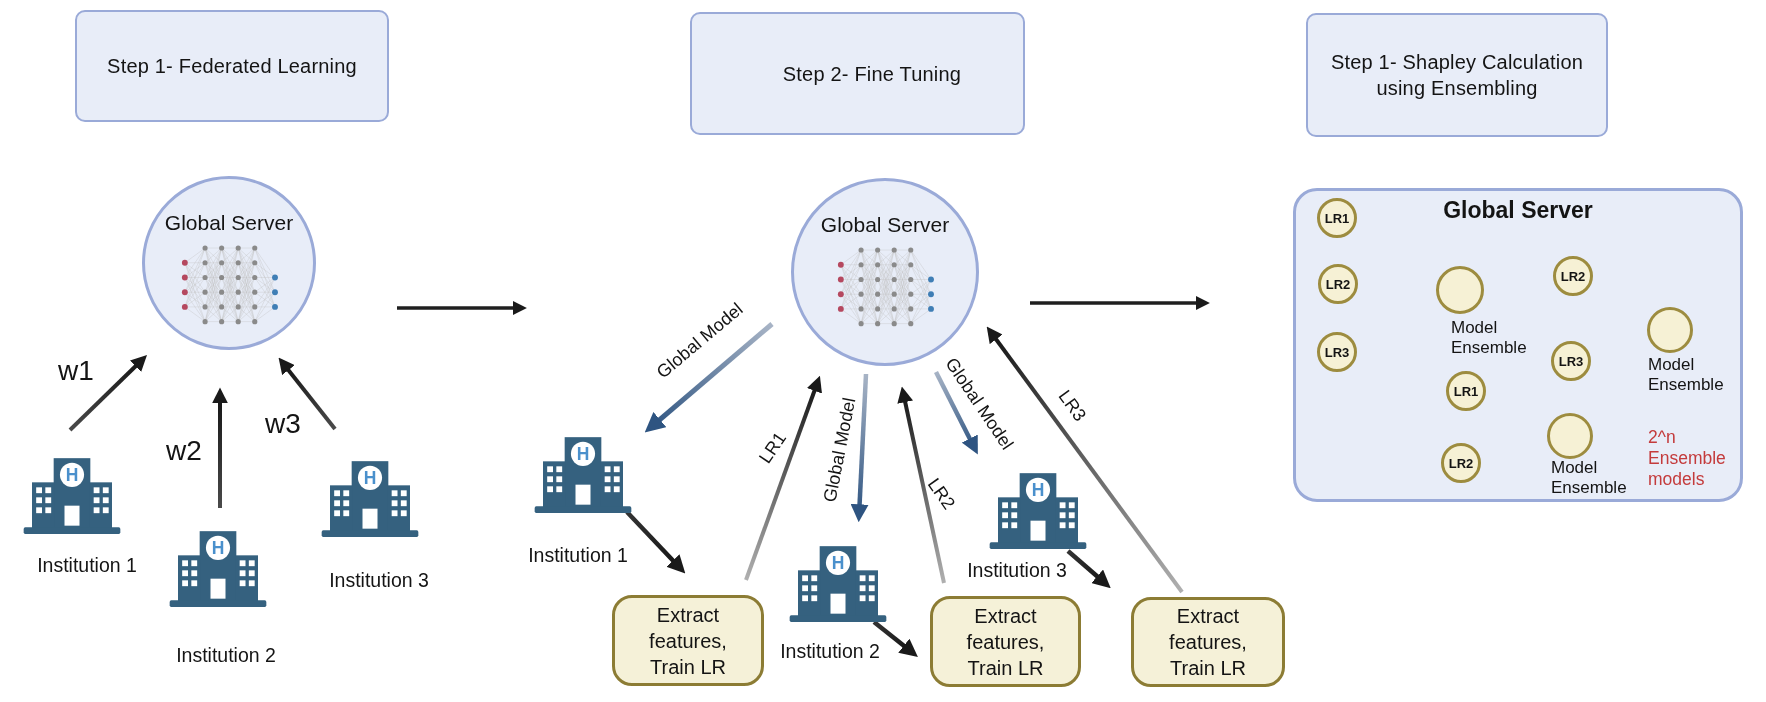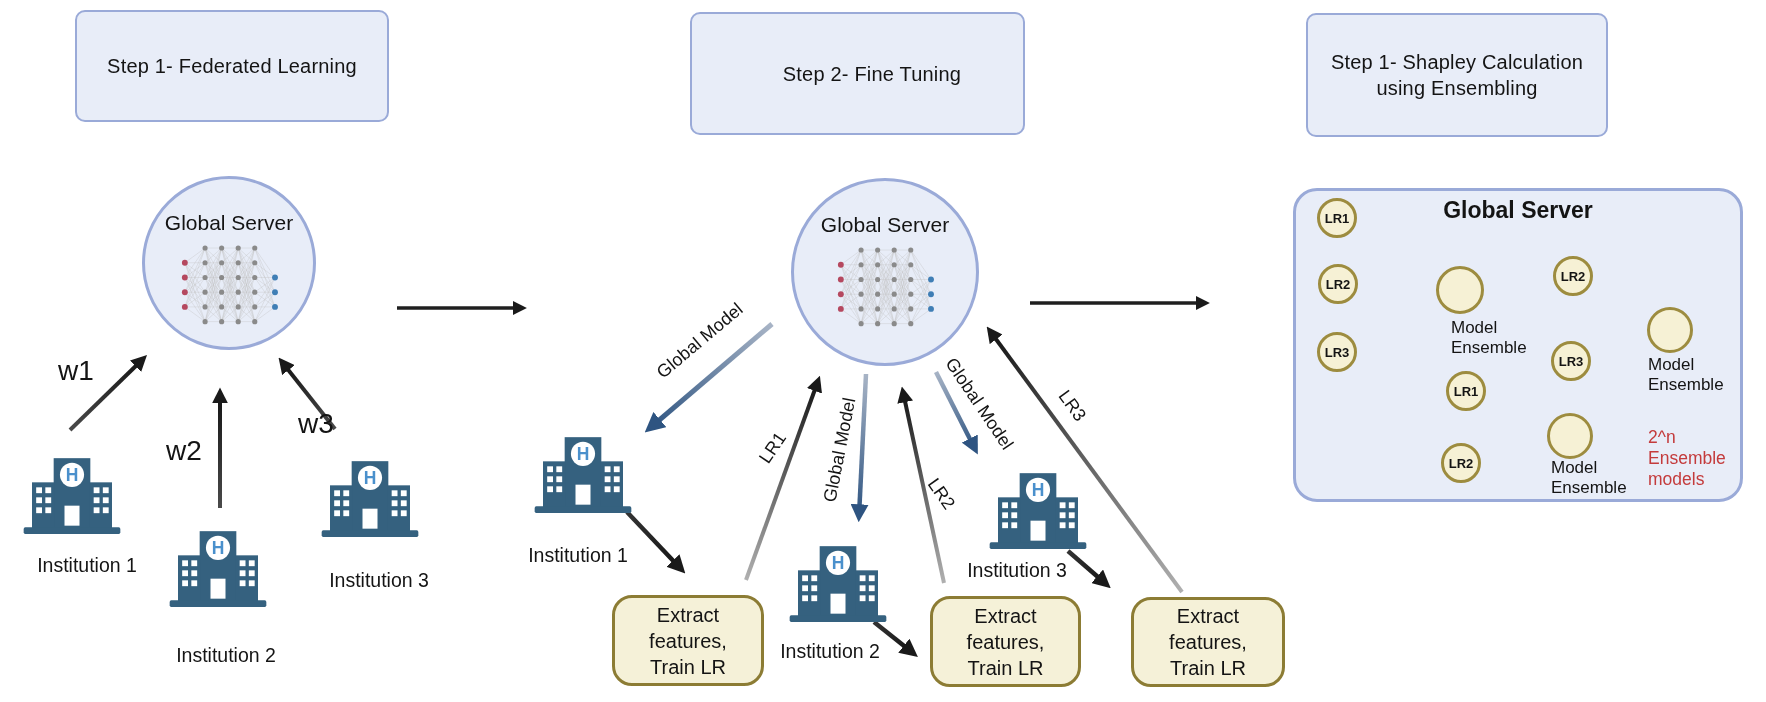--- a/index.html
+++ b/index.html
@@ -525,21 +525,21 @@
           <circle cx="84" cy="76" r="2.8" fill="#8a8a8a"></circle>
           <circle cx="84" cy="92" r="2.8" fill="#8a8a8a"></circle>
           <circle cx="106" cy="44" r="3.2" fill="#3f7eb5"></circle>
           <circle cx="106" cy="60" r="3.2" fill="#3f7eb5"></circle>
           <circle cx="106" cy="76" r="3.2" fill="#3f7eb5"></circle>
         </svg></div>
   </div>
 
   <div class="w-label" style="left:76px;top:371px;">w1</div>
   <div class="w-label" style="left:184px;top:451px;">w2</div>
-  <div class="w-label" style="left:283px;top:424px;margin-left:33px;">w3</div>
+  <div class="w-label" style="left:283px;top:424px;">w3</div>
 
   <div class="hospital" style="left:22px;top:453px;width:100px;height:82px;"><svg viewBox="0 0 120 96" width="100%" height="100%">
     <rect x="38" y="5" width="44" height="85" fill="#35617f"></rect>
     <rect x="12" y="34" width="27" height="56" fill="#35617f"></rect>
     <rect x="81" y="34" width="27" height="56" fill="#35617f"></rect>
     <rect x="2" y="88" width="116" height="8" rx="2" fill="#35617f"></rect>
     <rect x="17" y="40" width="7" height="7" fill="#fff"></rect>
         <rect x="17" y="52" width="7" height="7" fill="#fff"></rect>
         <rect x="17" y="64" width="7" height="7" fill="#fff"></rect>
         <rect x="28" y="40" width="7" height="7" fill="#fff"></rect>

